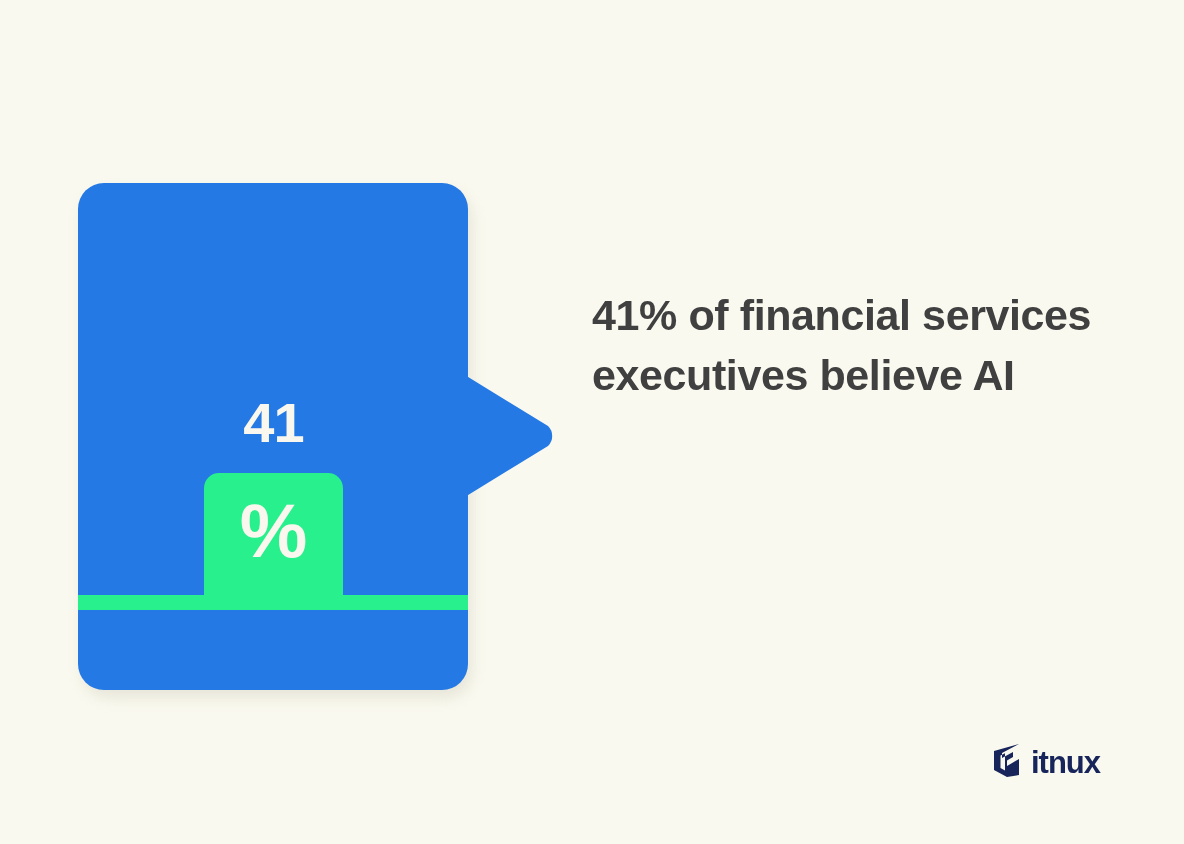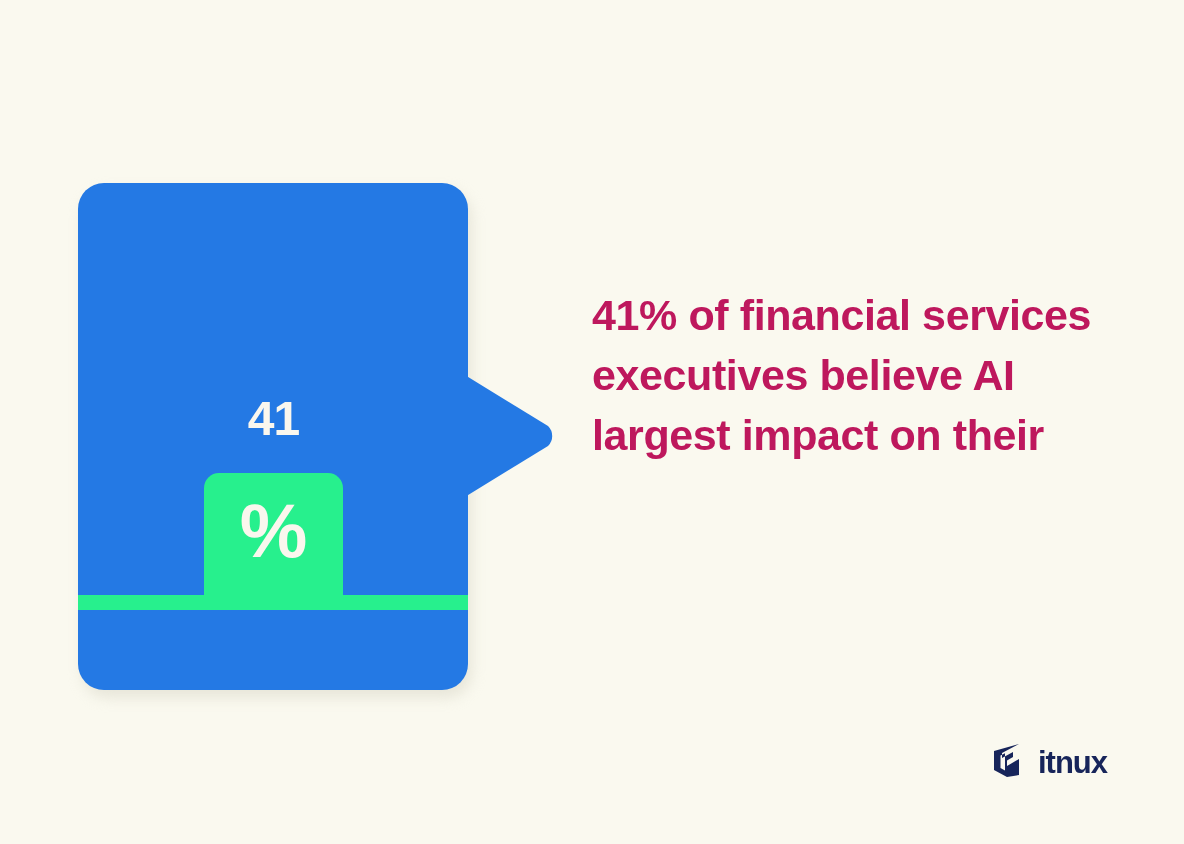--- a/index.html
+++ b/index.html
@@ -84,21 +84,21 @@
     background: #27f08d;
   }
 
   
   .stat-number {
     position: absolute;
     left: 126px;
     top: 212px;
     width: 139px;
     text-align: center;
-    font-size: 48px;
+    font-size: 56px;
     font-weight: 700;
     letter-spacing: -1px;
     line-height: 1;
     color: #faf7ee;
     white-space: nowrap;
   }
 
   
   .stat-unit {
     position: absolute;
@@ -116,40 +116,40 @@
   
   .headline {
     position: absolute;
     left: 592px;
     top: 285px;
     width: 520px;
     font-size: 43px;
     font-weight: 700;
     line-height: 60px;
     letter-spacing: -0.4px;
-    color: #be185d;
+    color: #404040;
   }
 
   
   .logo {
     position: absolute;
     left: 994px;
     top: 745px;
     display: flex;
     align-items: center;
     height: 34px;
   }
   .logo-mark { display: block; }
   .logo-text {
     font-size: 31px;
     font-weight: 700;
     letter-spacing: -1px;
     color: #17255a;
     line-height: 1;
-    margin-left: 18px;
+    margin-left: 11px;
   }
 </style>
 </head>
 <body>
 
 <div id="infographic">
 
   <div class="visual">
 
     <div class="card-shadow"></div>
@@ -168,21 +168,20 @@
     <div class="pointer">
       <svg width="110" height="128" viewBox="0 0 110 128" aria-hidden="true">
         <path d="M0 0 L88 54 A14 14 0 0 1 88 74 L0 128 Z" fill="#2479e4"></path>
       </svg>
     </div>
   </div>
 
   <div class="headline">
     <div>41% of financial services</div>
     <div>executives believe AI</div>
-    <div>largest impact on their</div>
   </div>
 
   <div class="logo">
     <span class="logo-mark">
       <svg width="26" height="33" viewBox="0 0 26 33" aria-hidden="true">
         <path d="M25 0 L8 9 L8 14 L19 8 L19 13 L13 16.5 L13 22 L25 15 L25 31 L13 33 L0 26 L0 7 Z
                  M6.5 11.5 L6.5 24 L11 26.5 L11 9.2 Z" fill="#17255a"></path>
       </svg>
     </span>
     <span class="logo-text">itnux</span>

